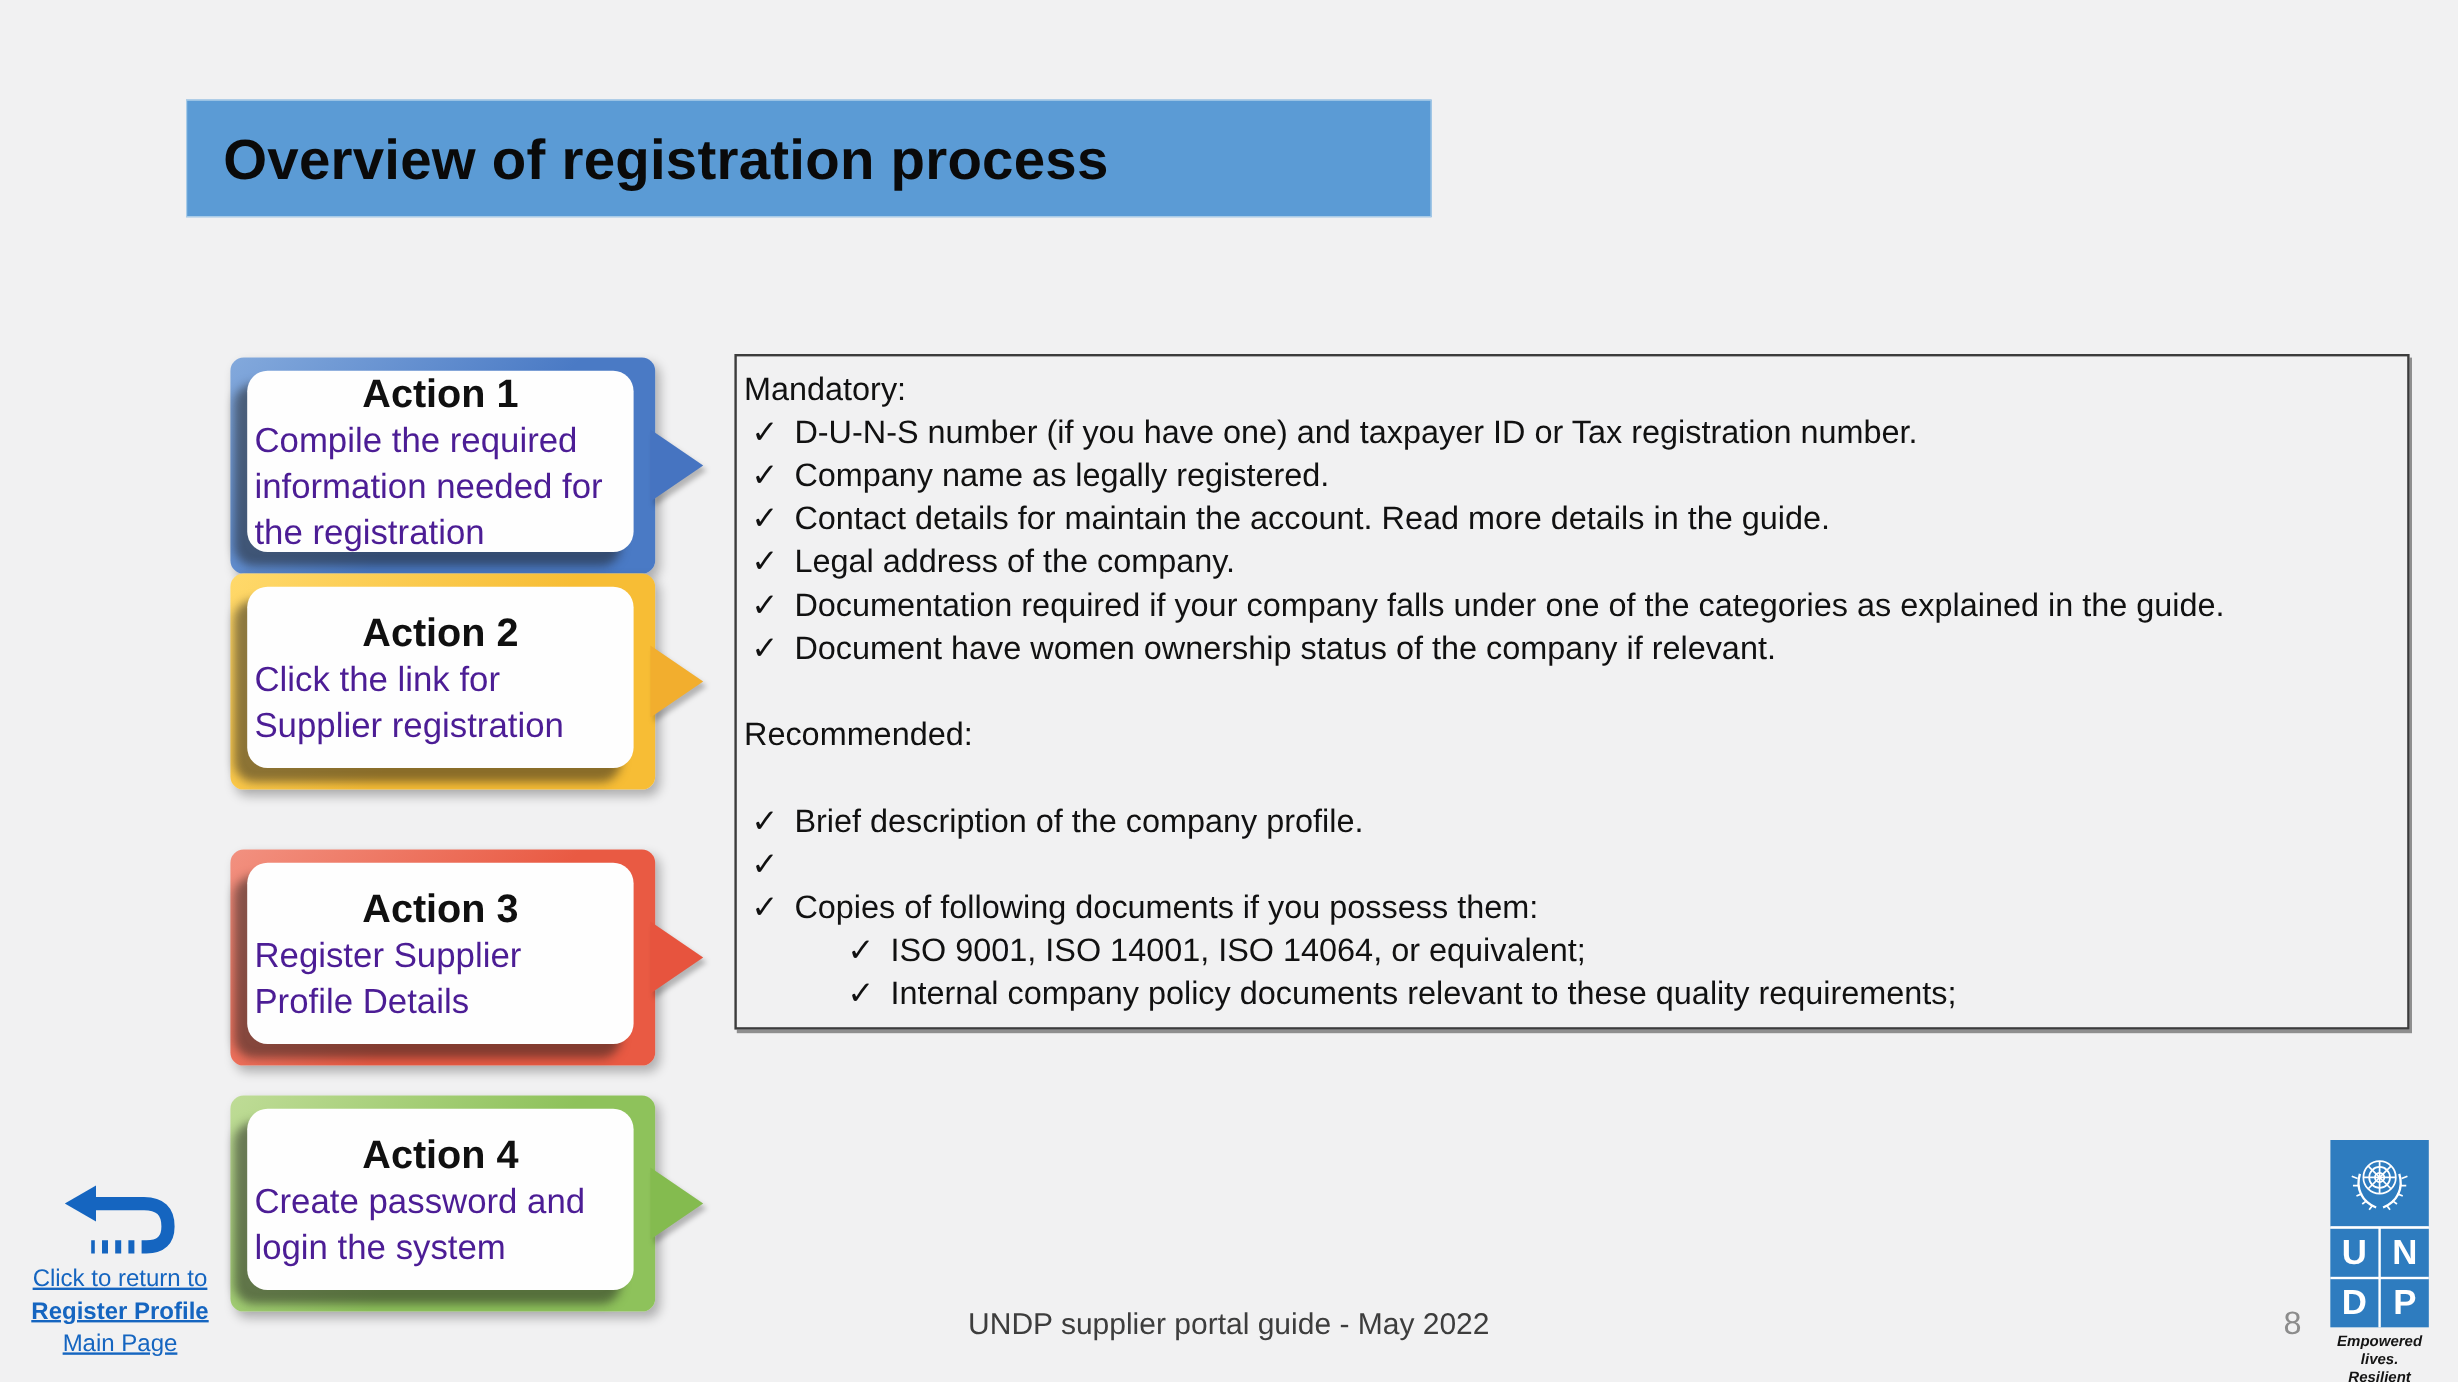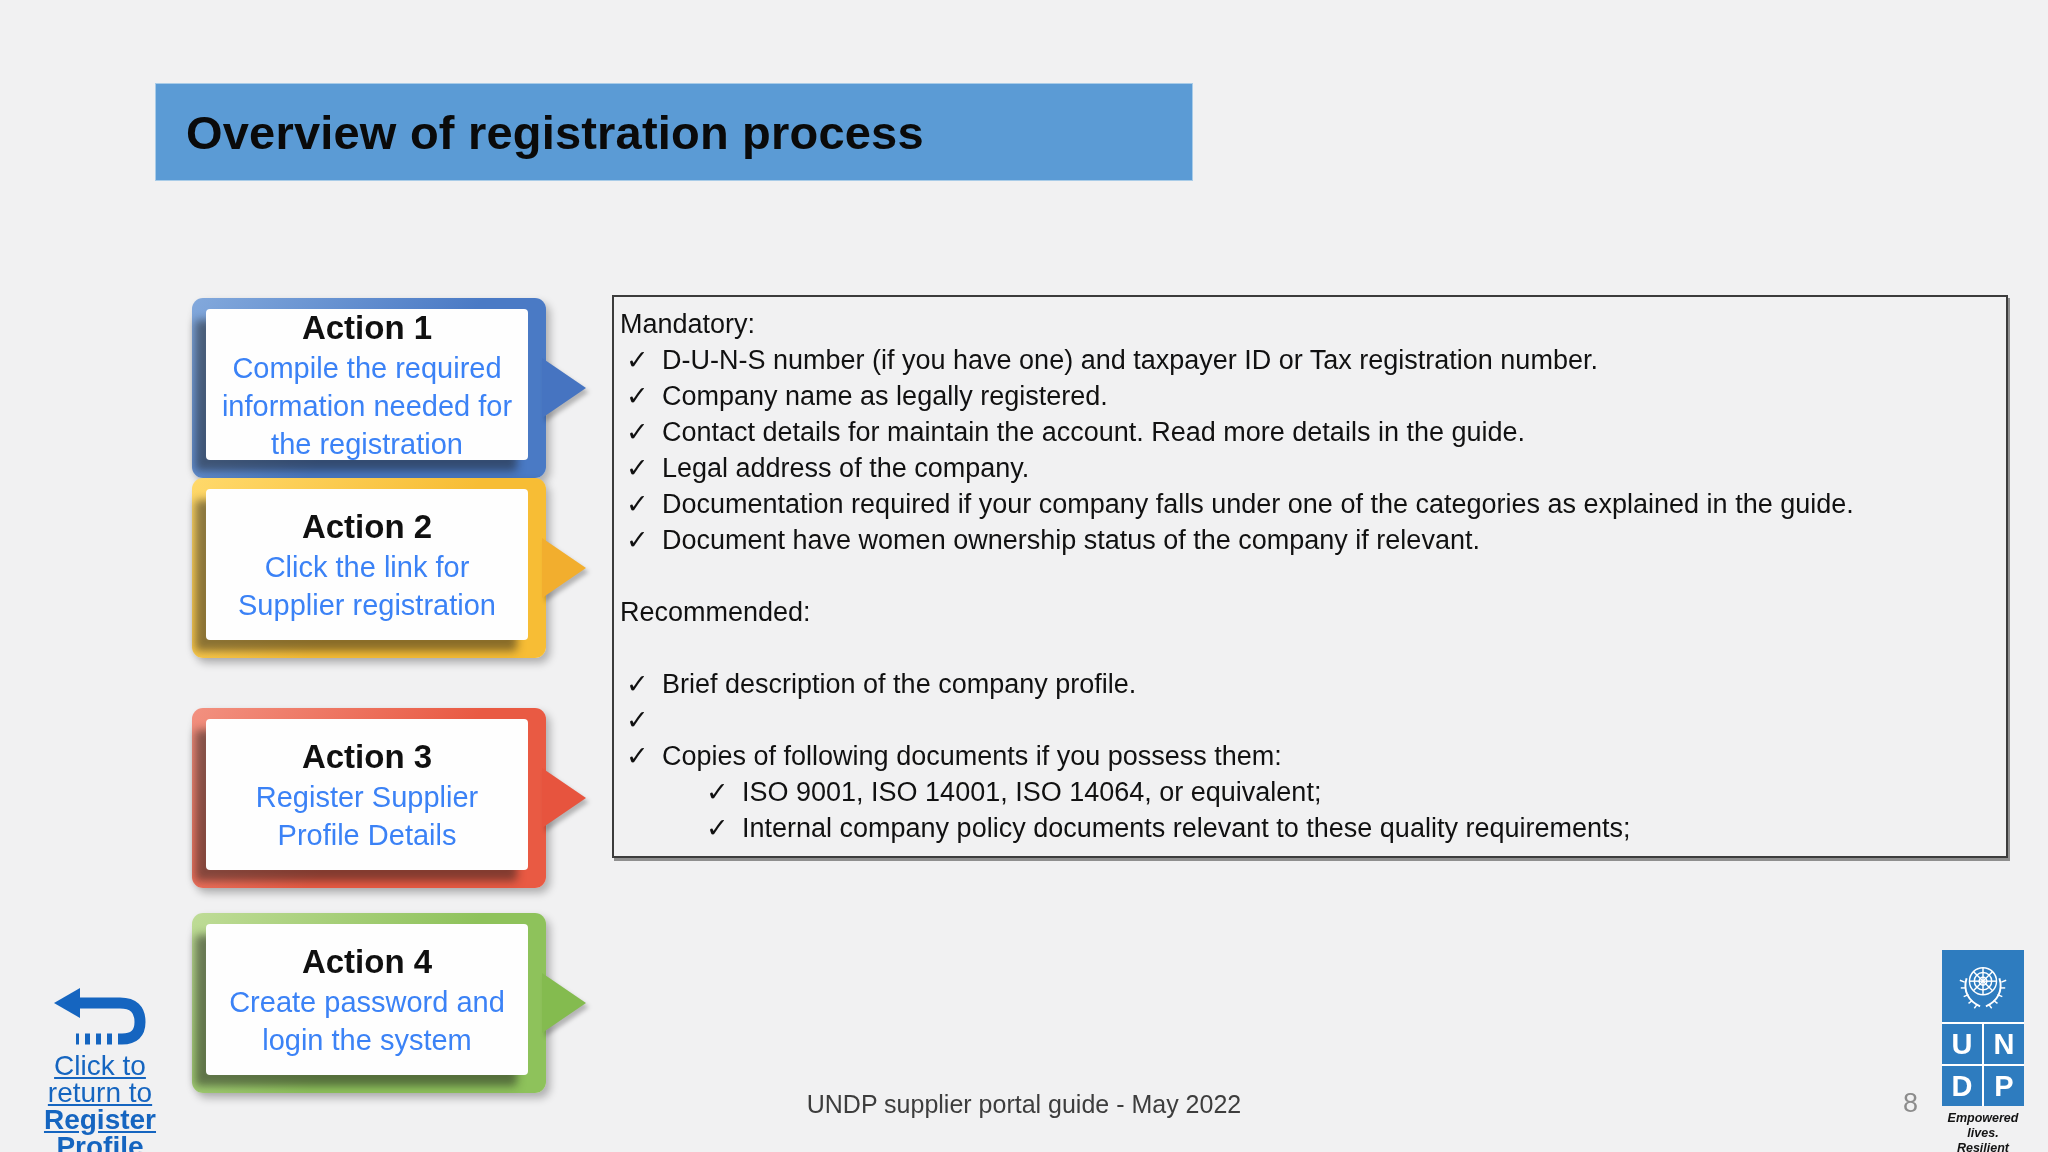--- a/index.html
+++ b/index.html
@@ -30,27 +30,27 @@
   .action {
     position:absolute; left:192px; width:354px; height:180px;
     border-radius:11px; box-shadow:4px 5px 9px rgba(0,0,0,0.28);
   }
   .a1 { top:298px; --c:#4674C1; background:linear-gradient(135deg,#83A9DC 0%,#4A7AC5 55%); }
   .a2 { top:478px; --c:#F2AE2E; background:linear-gradient(135deg,#FFD96B 0%,#F7BD35 55%); }
   .a3 { top:708px; --c:#E7543E; background:linear-gradient(135deg,#F29180 0%,#E95A43 55%); }
   .a4 { top:913px; --c:#84BB4F; background:linear-gradient(135deg,#BFDC97 0%,#8EC25B 55%); }
   .action .inner {
     position:absolute; left:14px; right:18px; top:11px; bottom:18px;
-    background:#FEFEFE; border-radius:4px;
+    background:#FEFEFE; border-radius:17px;
     box-shadow:-11px 11px 8px rgba(30,30,30,0.5);
     display:flex; flex-direction:column; align-items:center; justify-content:center;
-    text-align:center; padding:0 6px;
+    padding:0 6px;
   }
   .a-title { font-size:33px; font-weight:700; color:#101010; line-height:42px; }
-  .a-desc  { font-size:29px; line-height:38px; color:#3b82f6; }
+  .a-desc  { font-size:29px; line-height:38px; color:#4c1d95; }
   .pointer {
     position:absolute; right:-40px; top:50%; margin-top:-30px; width:0; height:0;
     border-top:30px solid transparent; border-bottom:30px solid transparent;
     border-left:44px solid var(--c);
     filter:drop-shadow(3px 4px 2px rgba(0,0,0,0.25));
   }
 
   
   .info {
     position:absolute; left:612px; top:295px; width:1396px; height:563px;
@@ -62,21 +62,21 @@
   .row { display:flex; margin-left:2px; }
   .row.sub { margin-left:82px; }
   .row .check { flex:0 0 42px; width:42px; padding-left:6px; box-sizing:border-box; }
   .gap-above { margin-top:36px; }
 
   
   .return {
     position:absolute; left:14px; top:984px; width:172px; text-align:center;
     color:#1565C0; cursor:pointer;
   }
-  .return .rline { font-size:28px; line-height:27px; text-decoration:underline; }
+  .return .rline { font-size:20px; line-height:27px; text-decoration:underline; }
   .return .bold { font-weight:700; }
 
   
   .footer {
     position:absolute; left:0; right:0; top:1090px; text-align:center;
     font-size:25px; color:#3d3d3d;
   }
   .page-num {
     position:absolute; right:130px; top:1088px; font-size:27px; color:#8c8c8c;
   }

